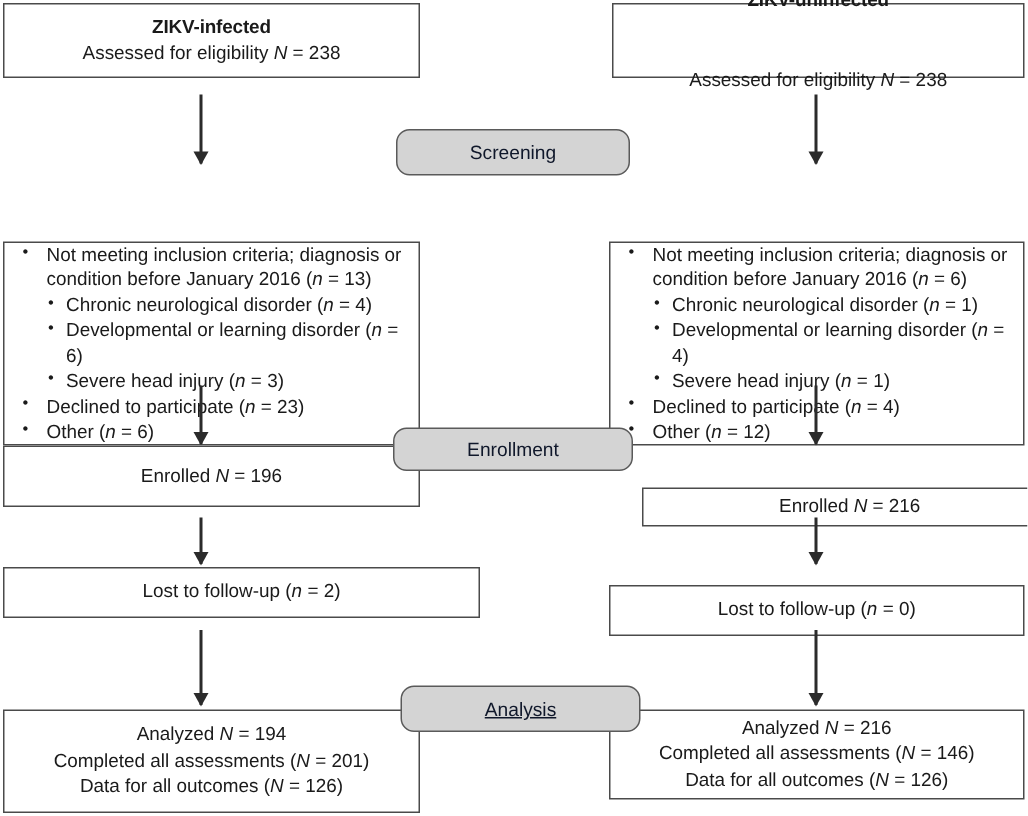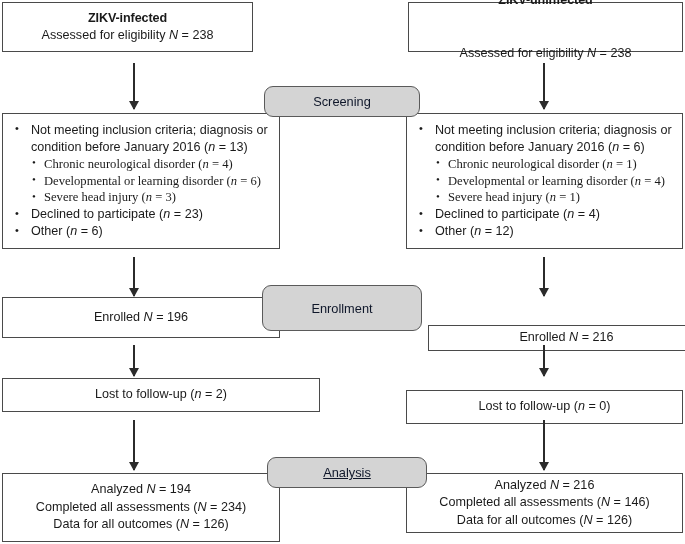--- a/index.html
+++ b/index.html
@@ -24,20 +24,21 @@
     border: 1.4px solid #4a4a4a;
     background: #ffffff;
     display: flex;
     flex-direction: column;
     justify-content: center;
     align-items: center;
   }
   .box.left-align {
     align-items: center;
     justify-content: center;
+    margin-top: 48px;
   }
   .ttl {
     font-weight: bold;
     font-size: 12.6px;
     letter-spacing: -0.1px;
     line-height: 1.38;
   }
   .sub {
     font-size: 12.6px;
     line-height: 1.38;
@@ -65,21 +66,20 @@
     content: "\2022";
     position: absolute;
     left: 4px;
     top: -0.5px;
     font-size: 11px;
   }
   ul.lv2 {
     list-style: none;
     margin: 0;
     padding: 0;
-    font-family: Liberation Serif, serif;
   }
   ul.lv2 > li {
     position: relative;
     padding-left: 13px;
     font-size: 12.6px;
     line-height: 1.34;
   }
   ul.lv2 > li::before {
     content: "\2022";
     position: absolute;
@@ -126,21 +126,21 @@
     height: 1.4px;
     background: #4a4a4a;
     z-index: 1;
   }
 </style>
 </head>
 <body>
 
 <div id="canvas">
 
-  <div class="box" style="left:2px; top:2px; width:251px; height:50px;">
+  <div class="box" style="left:2px; top:2px; width:278px; height:50px;">
     <div class="ttl">ZIKV-infected</div>
     <div class="sub"><span>Assessed for eligibility </span><span class="ital">N</span><span> = 238</span></div>
   </div>
 
   <div class="box" style="left:408px; top:2px; width:275px; height:50px;gap:36px;">
     <div class="ttl">ZIKV-uninfected</div>
     <div class="sub"><span>Assessed for eligibility </span><span class="ital">N</span><span> = 238</span></div>
   </div>
 
   <div class="arrow" style="left:133px; top:63px; height:46px;"></div>
@@ -188,41 +188,41 @@
   <div class="box" style="left:2px; top:297px; width:278px; height:41px;">
     <div class="sub"><span>Enrolled </span><span class="ital">N</span><span> = 196</span></div>
   </div>
 
   <div class="box" style="left:428px; top:297px; width:277px; height:26px;margin-top:28px;">
     <div class="sub"><span>Enrolled </span><span class="ital">N</span><span> = 216</span></div>
   </div>
 
   <div class="connector" style="left:278px; top:297px; width:18px;"></div>
   <div class="connector" style="left:392px; top:297px; width:18px;"></div>
-  <div class="pill" style="left:262px; top:285px; width:160px; height:46px;">
+  <div class="pill" style="left:262px; top:285px; width:160px; height:29px;">
     <span>Enrollment</span>
   </div>
 
   <div class="arrow" style="left:133px; top:345px; height:31px;"></div>
   <div class="arrow" style="left:543px; top:345px; height:31px;"></div>
 
   <div class="box" style="left:2px; top:378px; width:318px; height:34px;">
     <div class="sub"><span>Lost to follow-up (</span><span class="ital">n</span><span> = 2)</span></div>
   </div>
 
   <div class="box" style="left:406px; top:390px; width:277px; height:34px;">
     <div class="sub"><span>Lost to follow-up (</span><span class="ital">n</span><span> = 0)</span></div>
   </div>
 
   <div class="arrow" style="left:133px; top:420px; height:50px;"></div>
   <div class="arrow" style="left:543px; top:420px; height:50px;"></div>
 
   <div class="box" style="left:2px; top:473px; width:278px; height:69px;">
     <div class="sub"><span>Analyzed </span><span class="ital">N</span><span> = 194</span></div>
-    <div class="sub"><span>Completed all assessments (</span><span class="ital">N</span><span> = 234)</span></div>
+    <div class="sub"><span>Completed all assessments (</span><span class="ital">N</span><span> = 201)</span></div>
     <div class="sub"><span>Data for all outcomes (</span><span class="ital">N</span><span> = 126)</span></div>
   </div>
 
   <div class="box" style="left:406px; top:473px; width:277px; height:60px;">
     <div class="sub"><span>Analyzed </span><span class="ital">N</span><span> = 216</span></div>
     <div class="sub"><span>Completed all assessments (</span><span class="ital">N</span><span> = 146)</span></div>
     <div class="sub"><span>Data for all outcomes (</span><span class="ital">N</span><span> = 126)</span></div>
   </div>
 
   <div class="connector" style="left:278px; top:473px; width:14px;"></div>

